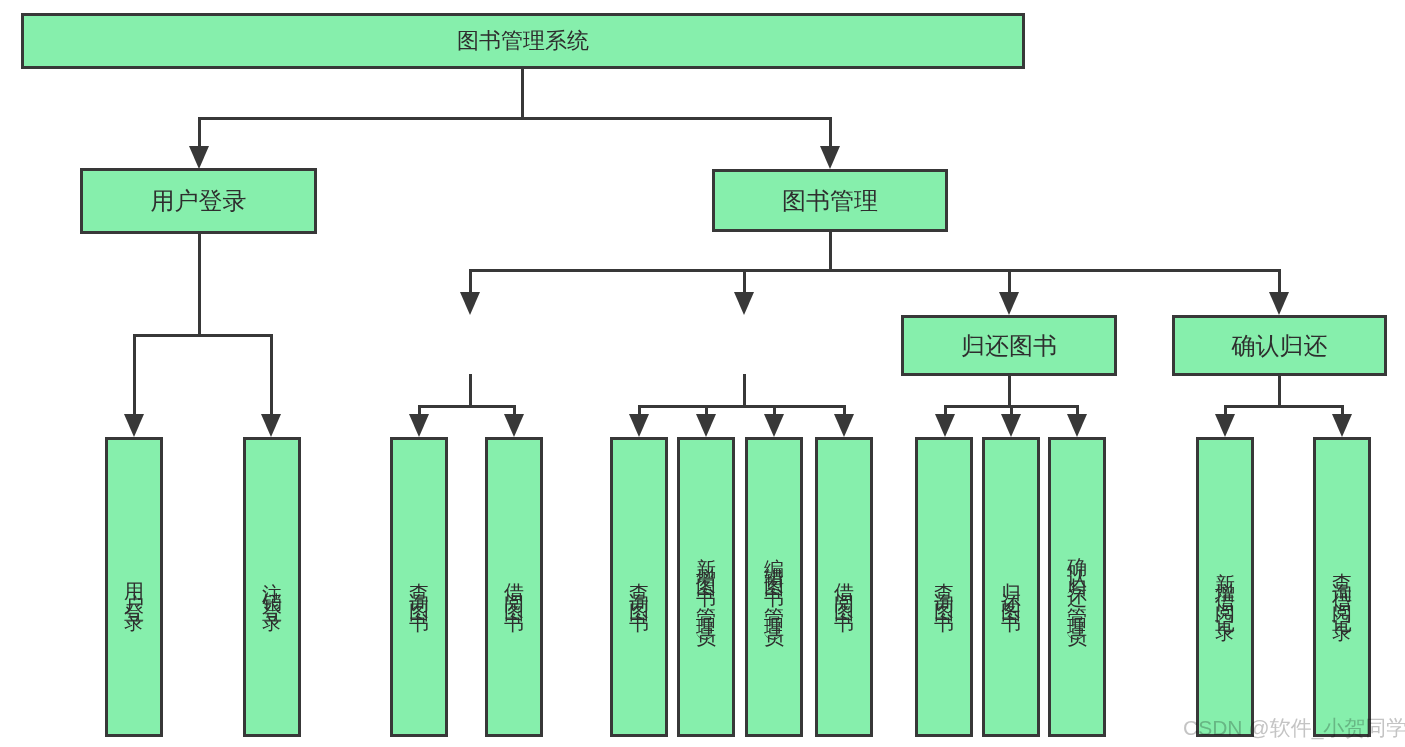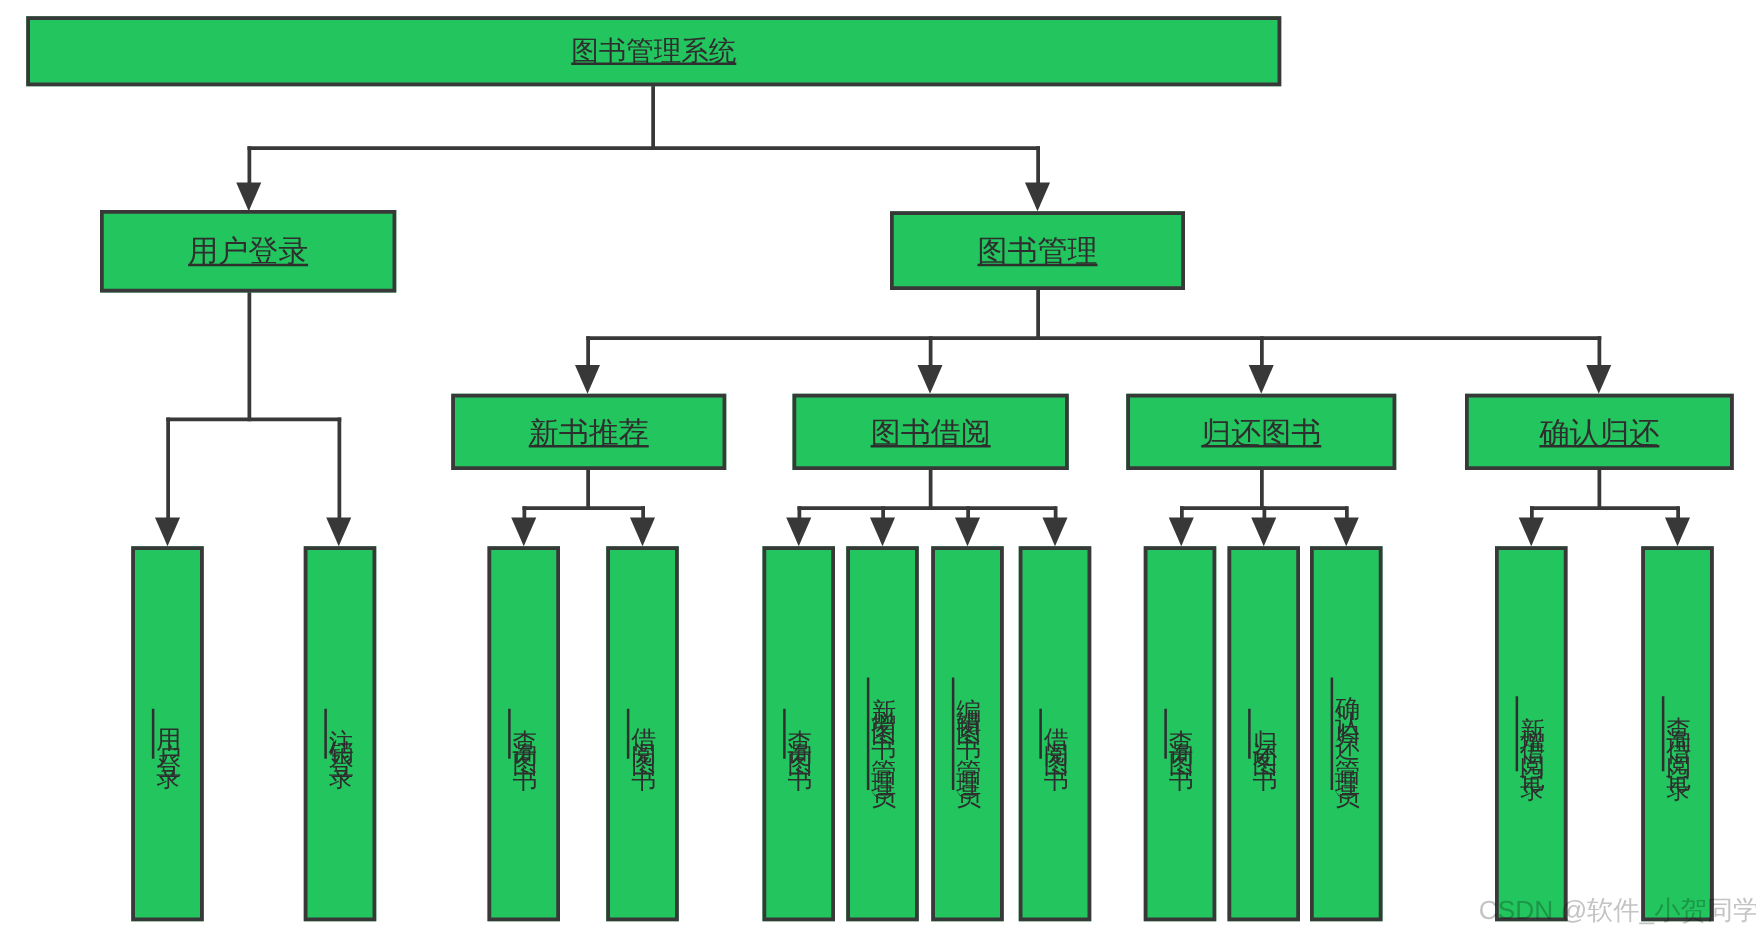--- a/index.html
+++ b/index.html
@@ -6,24 +6,23 @@
   .canvas {
     position:relative; width:1405px; height:747px;
     background:var(--background,#fff);
     font-family:"Liberation Sans", sans-serif;
     color:var(--text,#2e2e2e);
     overflow:hidden;
   }
   .node {
     position:absolute; box-sizing:border-box;
     border:3px solid var(--line,#383838);
-    background:#22c55e;
+    background:#86efac;
     display:flex; align-items:center; justify-content:center;
     z-index:2;
-    text-decoration:underline;
   }
   .root-node  { font-size:22px; }
   .hnode      { font-size:24px; }
   .vnode span {
     writing-mode:vertical-rl; text-orientation:mixed;
     font-size:20px; letter-spacing:10px; line-height:1.15;
     white-space:nowrap;
   }
   .vl { position:absolute; width:3px;  background:var(--line,#383838); z-index:1; }
   .hl { position:absolute; height:3px; background:var(--line,#383838); z-index:1; }
@@ -106,26 +105,20 @@
     <span>图书管理系统</span>
   </div>
 
   <div class="node hnode" style="left:80px; top:168px; width:237px; height:66px;">
     <span>用户登录</span>
   </div>
   <div class="node hnode" style="left:712px; top:169px; width:236px; height:63px;">
     <span>图书管理</span>
   </div>
 
-  <div class="node hnode" style="left:361px; top:315px; width:220px; height:61px;">
-    <span>新书推荐</span>
-  </div>
-  <div class="node hnode" style="left:634px; top:315px; width:221px; height:61px;">
-    <span>图书借阅</span>
-  </div>
   <div class="node hnode" style="left:901px; top:315px; width:216px; height:61px;">
     <span>归还图书</span>
   </div>
   <div class="node hnode" style="left:1172px; top:315px; width:215px; height:61px;">
     <span>确认归还</span>
   </div>
 
   <div class="node vnode" style="left:105px; top:437px; width:58px; height:300px;">
     <span>用户登录</span>
   </div>

